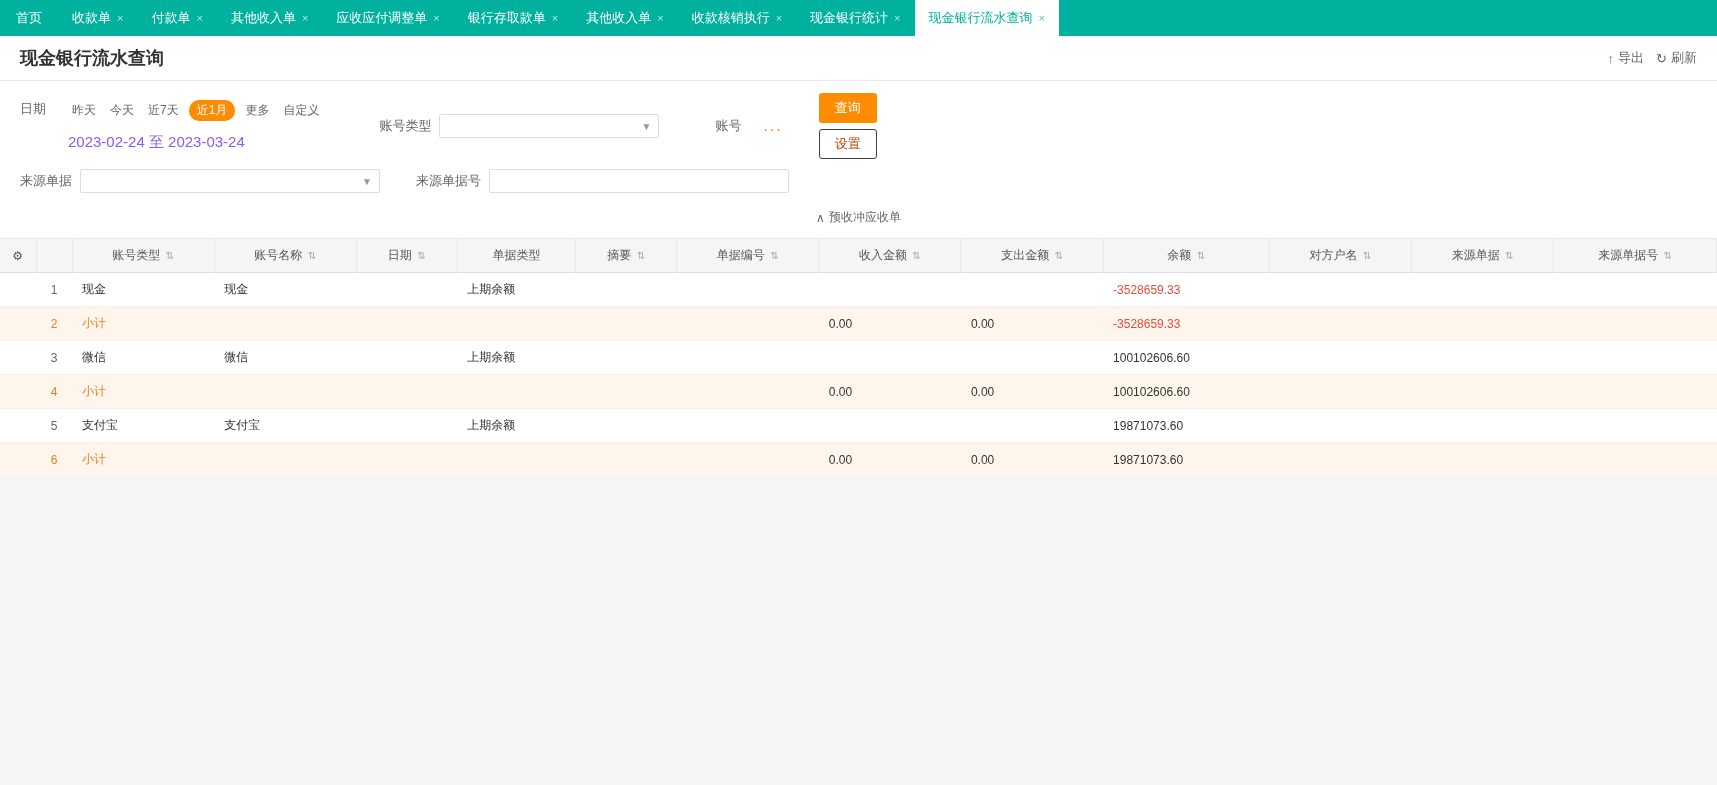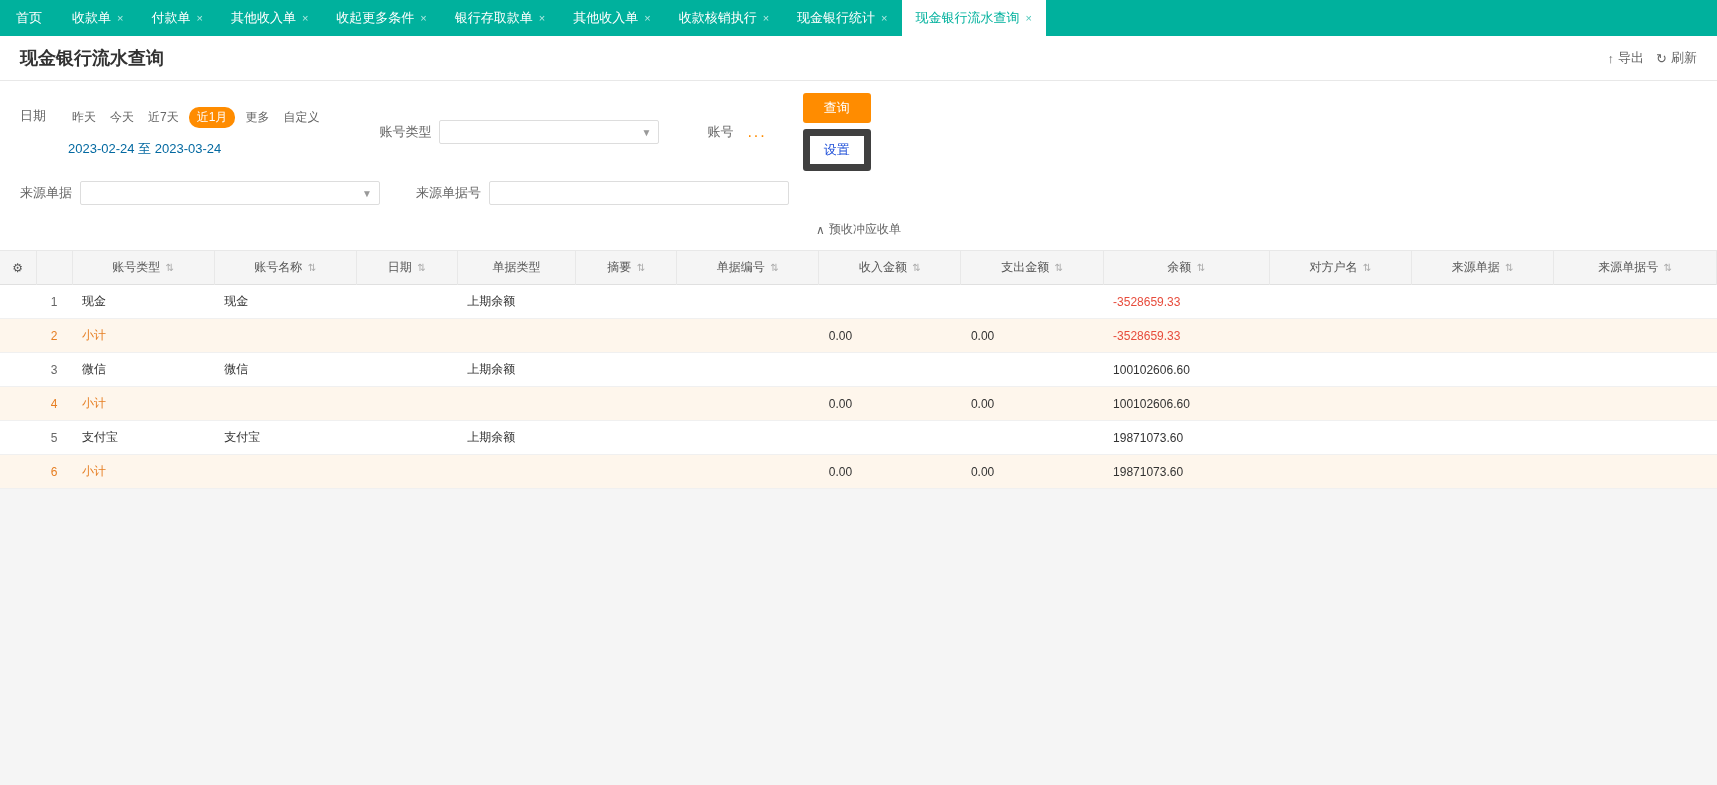--- a/index.html
+++ b/index.html
@@ -101,22 +101,22 @@
       font-size: 12px;
       padding: 2px 4px;
     }
     .date-btn.active {
       background: #ff8c00;
       color: #fff;
       border-radius: 10px;
       padding: 2px 8px;
     }
     .date-range {
-      color: #0369a1;
-      font-size: 13px;
+      color: #8b5cf6;
+      font-size: 15px;
       margin-top: 12px;
     }
     .filter-select {
       border: 1px solid #ddd;
       border-radius: 2px;
       padding: 4px 28px 4px 8px;
       font-size: 12px;
       color: #333;
       background: #fff;
       cursor: pointer;
@@ -156,22 +156,22 @@
       background: #ff8c00;
       color: #fff;
       border: none;
       padding: 6px 16px;
       border-radius: 3px;
       cursor: pointer;
       font-size: 13px;
     }
     .settings-btn {
       background: #fff;
-      color: #1d4ed8;
-      border: 7px solid #404040;
+      color: #c2410c;
+      border: 1px solid #404040;
       padding: 5px 14px;
       border-radius: 3px;
       cursor: pointer;
       font-size: 13px;
     }
     .collapse-btn {
       color: #666;
       cursor: pointer;
       font-size: 12px;
       display: flex;
@@ -255,21 +255,21 @@
   </div>
   <div class="nav-item">
     <span>付款单</span>
     <span class="close-x">×</span>
   </div>
   <div class="nav-item">
     <span>其他收入单</span>
     <span class="close-x">×</span>
   </div>
   <div class="nav-item">
-    <span>收起更多条件</span>
+    <span>应收应付调整单</span>
     <span class="close-x">×</span>
   </div>
   <div class="nav-item">
     <span>银行存取款单</span>
     <span class="close-x">×</span>
   </div>
   <div class="nav-item">
     <span>其他收入单</span>
     <span class="close-x">×</span>
   </div>
@@ -324,21 +324,21 @@
 
         <div style="display:flex; align-items:center; gap:8px; margin-left:40px;">
           <span class="filter-label">账号类型</span>
           <div class="select-wrapper">
             <select class="filter-select" style="min-width:220px;">
               <option value=""></option>
             </select>
           </div>
         </div>
 
-        <div style="display:flex; align-items:center; gap:0; margin-left:32px;">
+        <div style="display:flex; align-items:center; gap:8px; margin-left:40px;">
           <span class="filter-label">账号</span>
           <span class="dots-btn">...</span>
         </div>
 
         <div style="display:flex; flex-direction:column; gap:6px; margin-left:20px;">
           <button class="query-btn">查询</button>
           <button class="settings-btn">设置</button>
         </div>
       </div>
 

